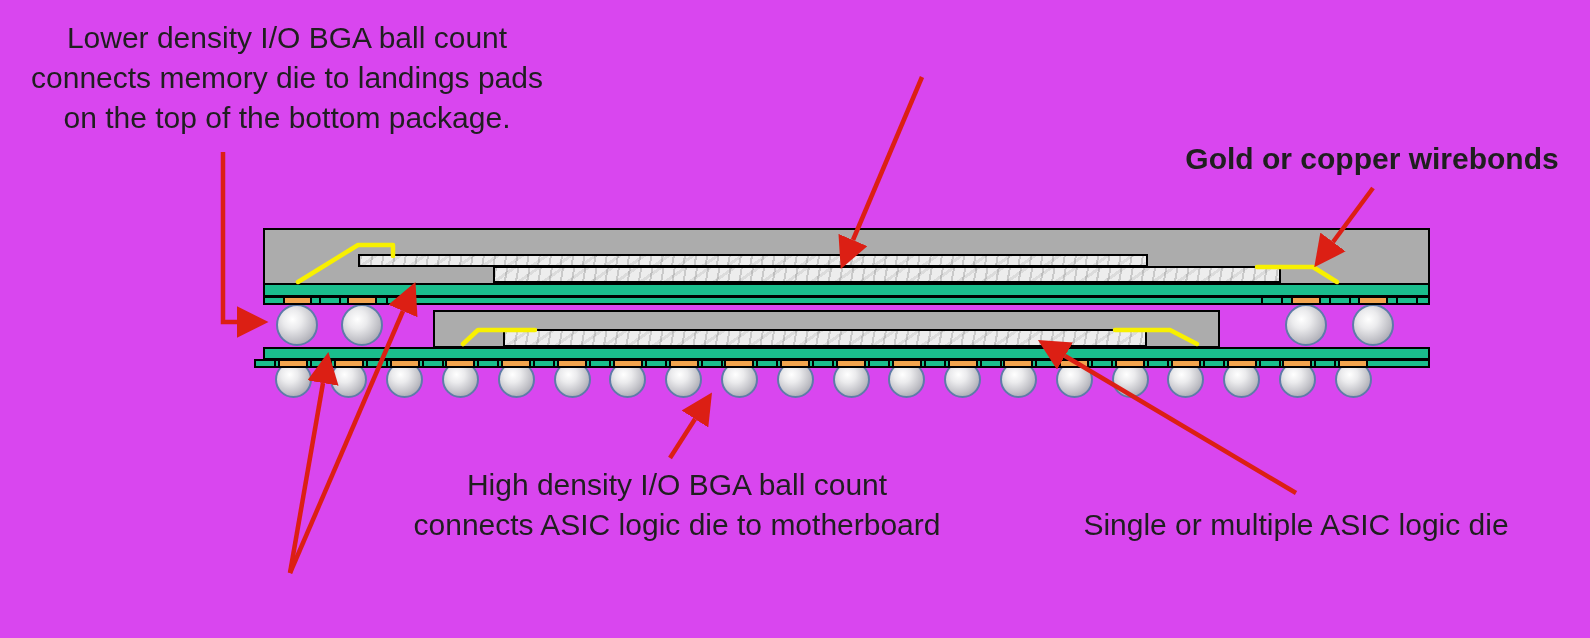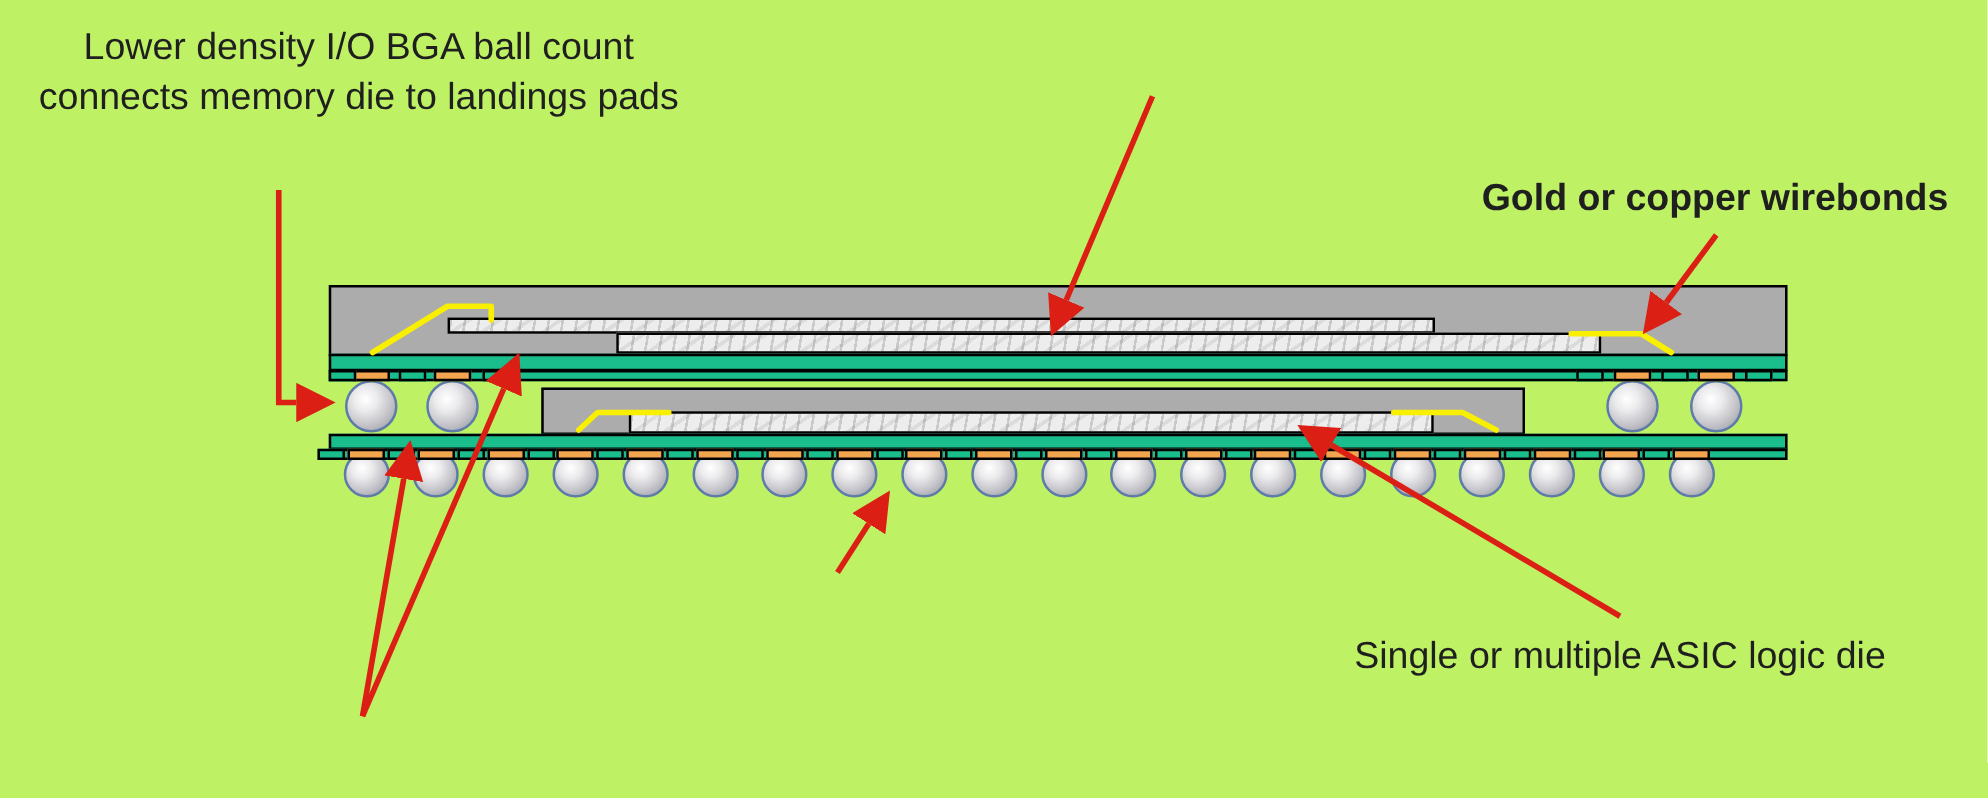--- a/index.html
+++ b/index.html
@@ -1,21 +1,21 @@
 <!DOCTYPE html>
 <html style="--mold: #ACACAC; --die: #EDEDED; --green: #1ABE8D; --pad: #F2A44E; --ball-edge: #5E7BA9; --wire: #F8F000; --red: #DC1F14; --ink: #1F1F1F;"><head>
 <meta charset="utf-8">
 <style>
   :root{
     --mold:#ACACAC; --die:#EDEDED; --green:#1ABE8D; --pad:#F2A44E;
     --ball-edge:#5E7BA9; --wire:#F8F000; --red:#DC1F14; --ink:#1F1F1F;
   }
   html,body{margin:0;padding:0;background:#fff;}
   #canvas{
-    position:relative; width:1590px; height:638px; background:#bef264;
+    position:relative; width:1590px; height:638px; background:#d946ef;
     font-family:"Liberation Sans", sans-serif; color:var(--ink); overflow:hidden;
   }
   .label{
     position:absolute; transform:translateX(-50%);
     font-size:30px; line-height:40px; text-align:center; white-space:nowrap; color:var(--ink);
   }
   .blk{position:absolute; box-sizing:border-box;}
   .mold{background:var(--mold); border:2px solid #000;}
   .die{
     border:2px solid #000;
@@ -37,27 +37,32 @@
   .z1{z-index:1}.z2{z-index:2}.z3{z-index:3}
 </style>
 </head>
 <body>
 
 <div id="canvas">
 
   <div class="label" style="left:287px; top:18px;">
     <div>Lower density I/O BGA ball count</div>
     <div>connects memory die to landings pads</div>
+    <div>on the top of the bottom package.</div>
   </div>
 
 
   <div class="label" style="left:1372px; top:139px;font-weight:bold;">
     <div>Gold or copper wirebonds</div>
   </div>
 
+  <div class="label" style="left:677px; top:465px;">
+    <div>High density I/O BGA ball count</div>
+    <div>connects ASIC logic die to motherboard</div>
+  </div>
 
   <div class="label" style="left:1296px; top:505px;text-align:center;">
     <div>Single or multiple ASIC logic die</div>
   </div>
 
 
   <div class="blk mold z1" style="left:263px; top:228px; width:1167px; height:57px;"></div>
   <div class="blk die z2" style="left:358px; top:254px; width:790px; height:13px;"></div>
   <div class="blk die z2" style="left:493px; top:266px; width:788px; height:17px;"></div>
   <div class="blk substrate z2" style="left:263px; top:283px; width:1167px; height:14px;"></div>

